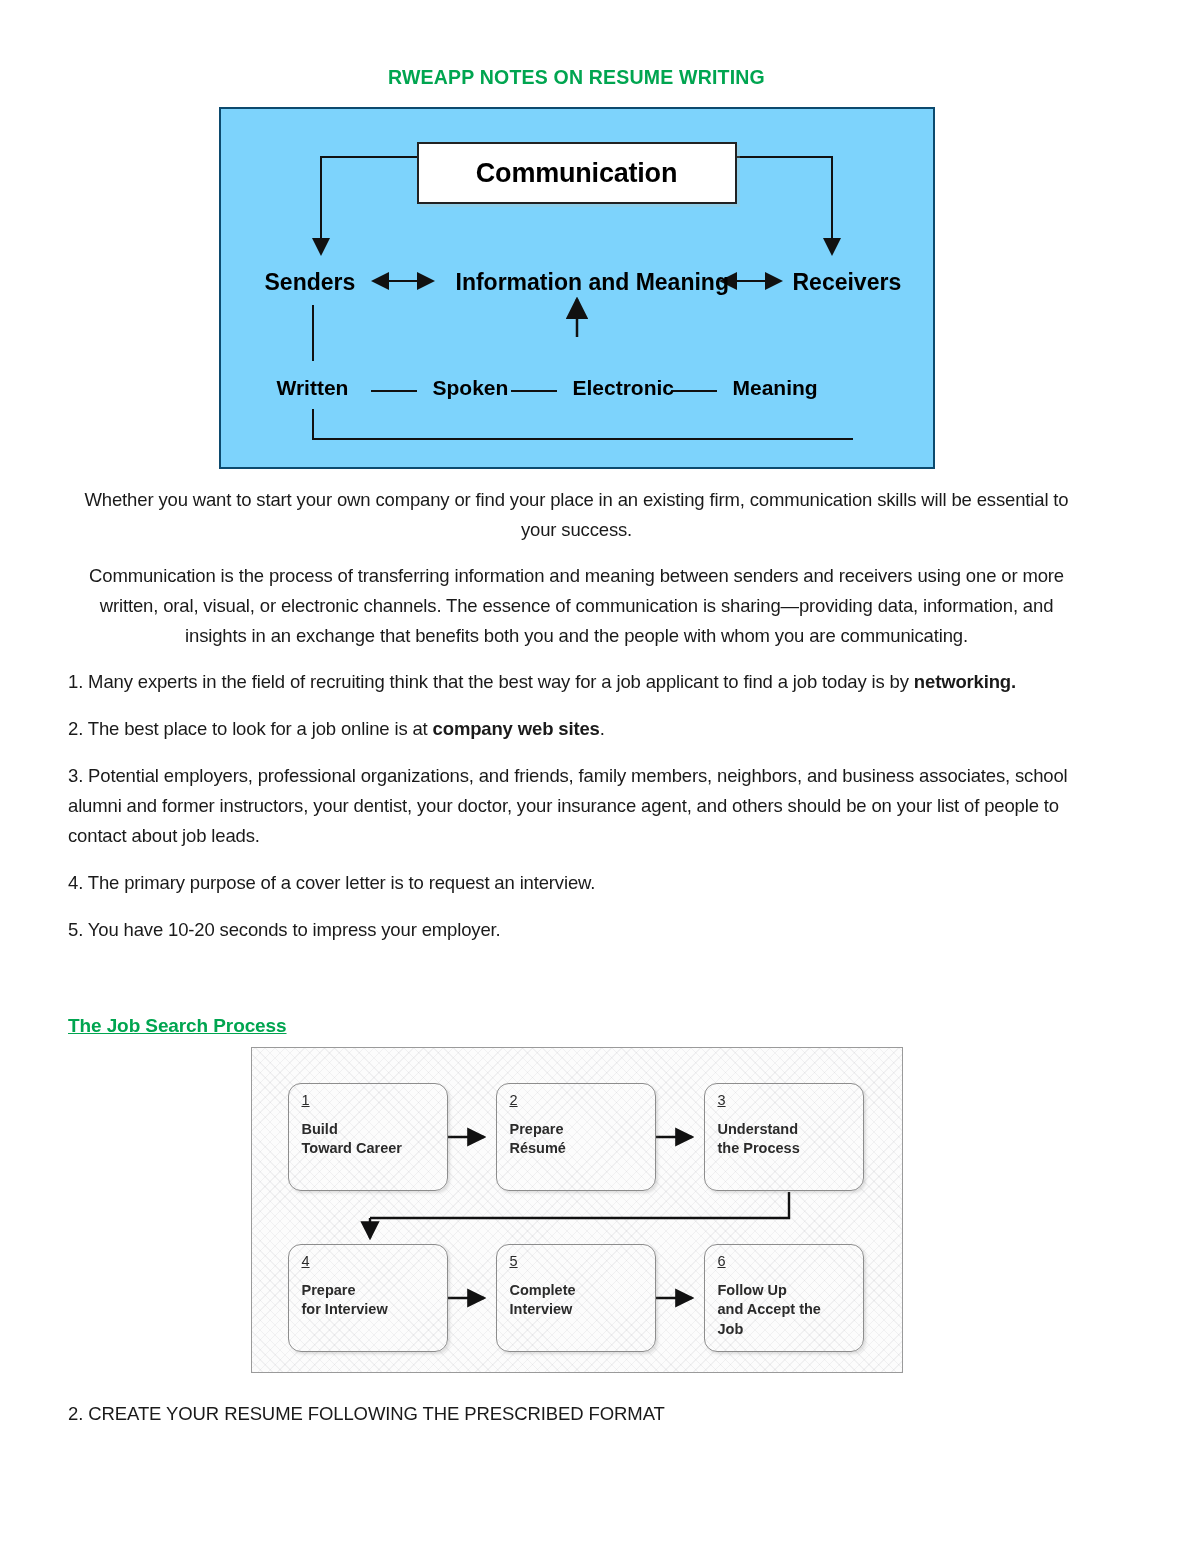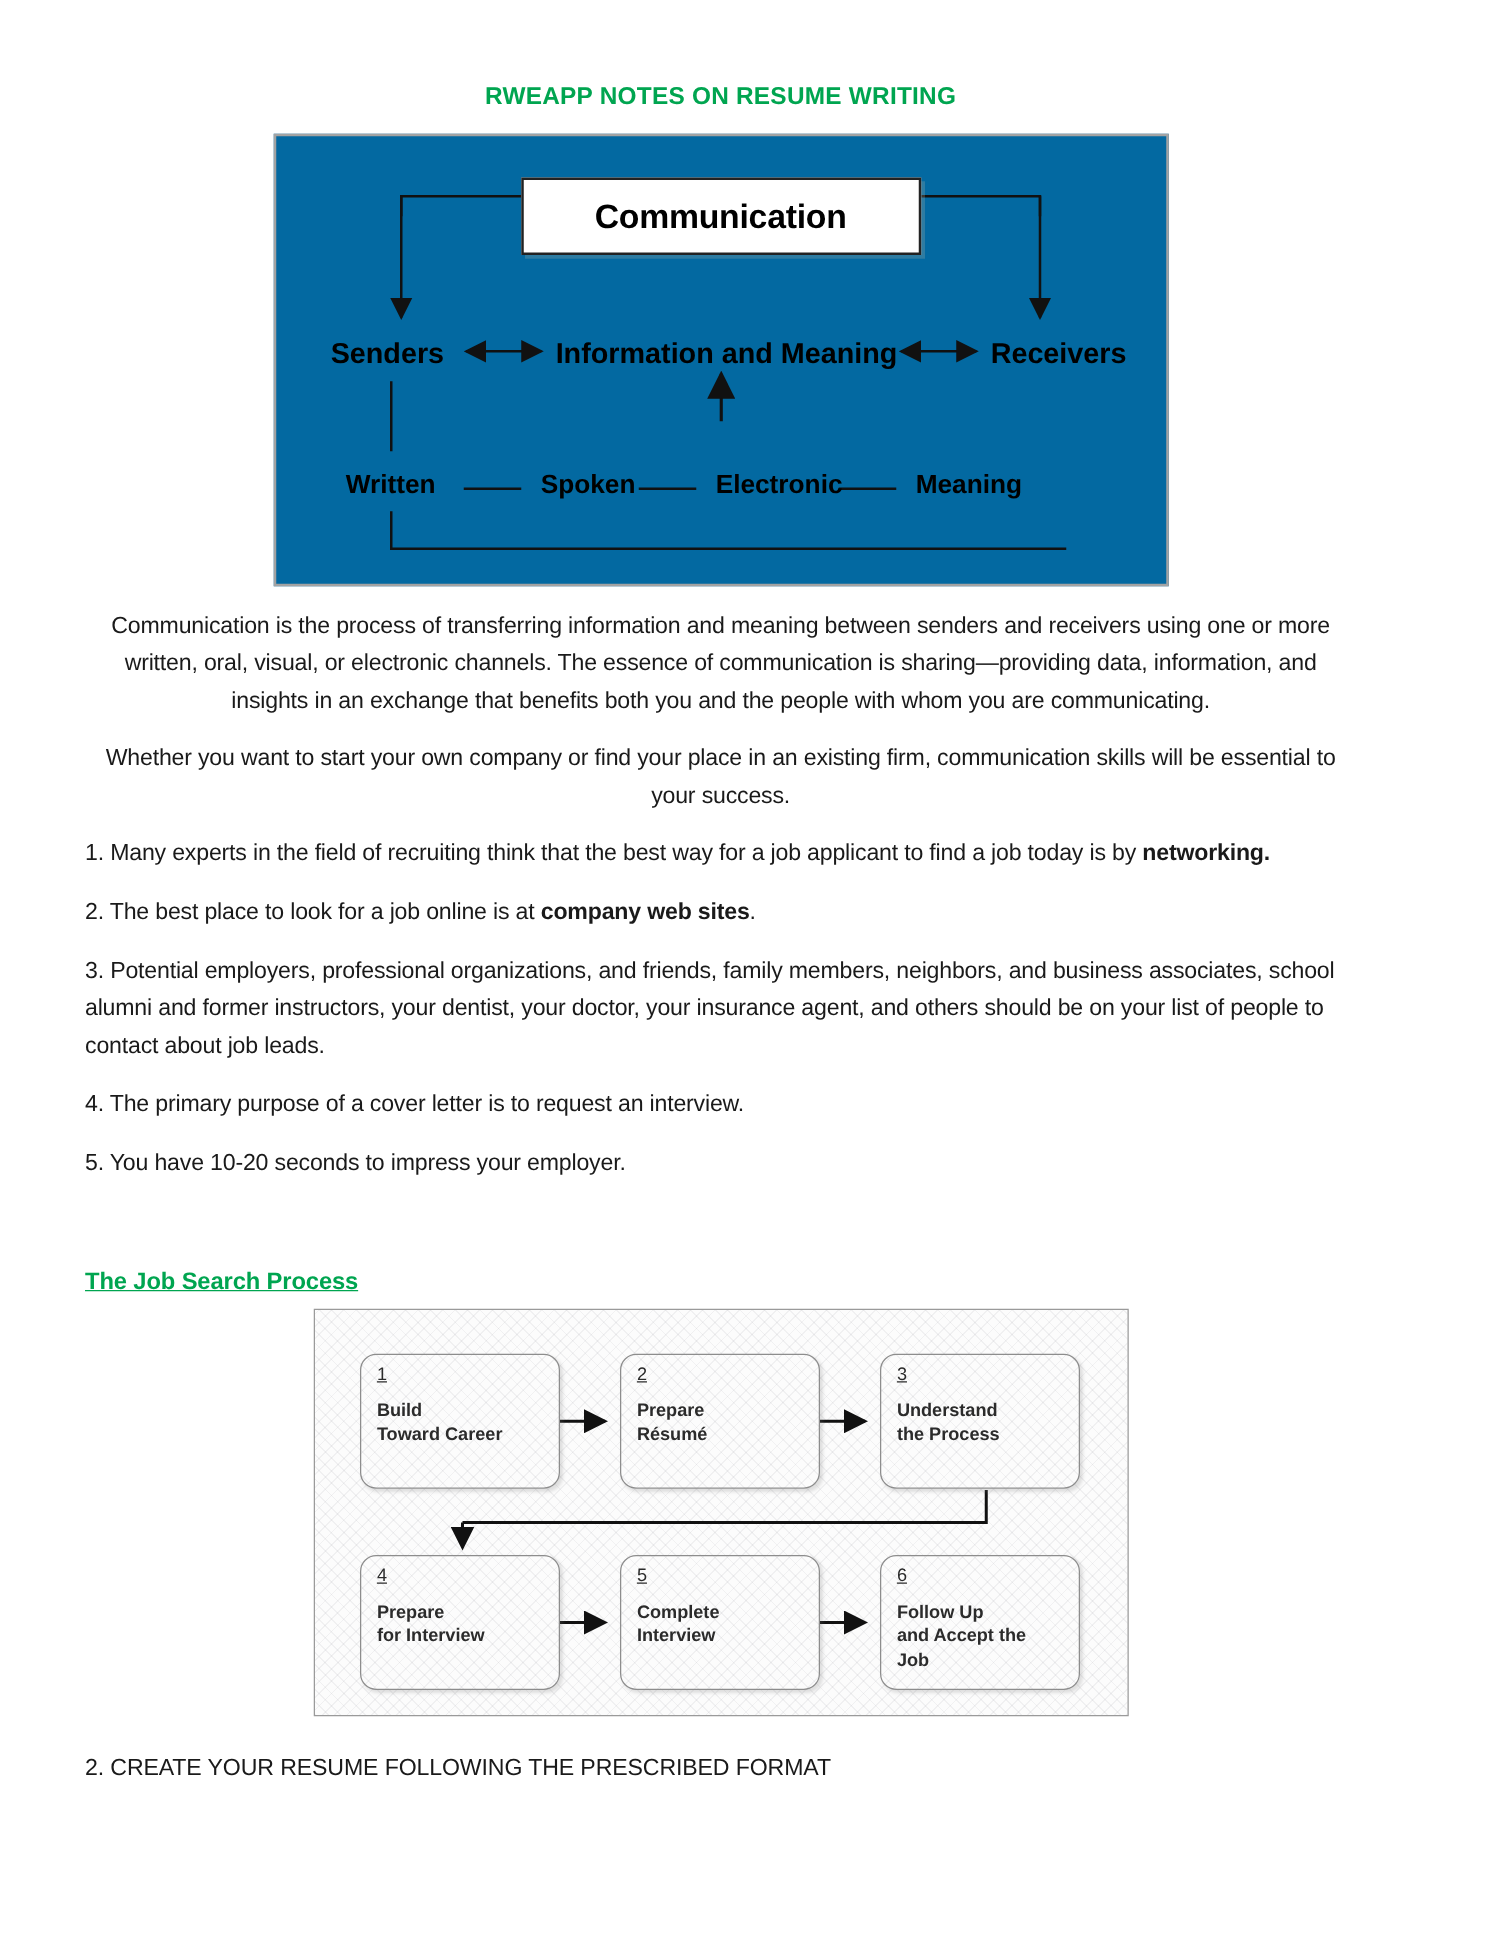--- a/index.html
+++ b/index.html
@@ -33,23 +33,23 @@
     padding-top: 66px;
     margin: 0 0 18px 0;
     font-family: "Liberation Sans", sans-serif;
   }
 
   
   .comm-diagram {
     width: 716px;
     height: 362px;
     margin: 0 auto 16px auto;
-    border: 2px solid #a3a3a3;
-    position: relative;
-    background: #0369a1;
+    border: 2px solid #0c4a6e;
+    position: relative;
+    background: #7dd3fc;
     box-sizing: border-box;
   }
   .comm-diagram svg { position: absolute; left: 0; top: 0; }
   .comm-box {
     position: absolute;
     left: 196px;
     top: 33px;
     width: 320px;
     height: 62px;
     border: 2px solid #222;
@@ -198,31 +198,31 @@
       <line x1="450" y1="282" x2="496" y2="282" stroke="#111" stroke-width="2"></line>
 
       <path d="M92,300 L92,330 L632,330" stroke="#111" stroke-width="2" fill="none"></path>
     </svg>
 
     <div class="comm-box">
       <span class="comm-box-label">Communication</span>
     </div>
 
     <div class="comm-node lvl2" style="left:32px;">Senders</div>
-    <div class="comm-node lvl2" style="left:212px;">Information and Meaning</div>
+    <div class="comm-node lvl2" style="left:223px;">Information and Meaning</div>
     <div class="comm-node lvl2" style="left:560px;">Receivers</div>
 
     <div class="comm-node lvl3" style="left:44px;">Written</div>
     <div class="comm-node lvl3" style="left:200px;">Spoken</div>
     <div class="comm-node lvl3" style="left:340px;">Electronic</div>
     <div class="comm-node lvl3" style="left:500px;">Meaning</div>
   </div>
 
+  <p class="para">Whether you want to start your own company or find your place in an existing firm, communication skills will be essential to your success.</p>
   <p class="para">Communication is the process of transferring information and meaning between senders and receivers using one or more written, oral, visual, or electronic channels. The essence of communication is sharing—providing data, information, and insights in an exchange that benefits both you and the people with whom you are communicating.</p>
-  <p class="para">Whether you want to start your own company or find your place in an existing firm, communication skills will be essential to your success.</p>
 
   <p class="list-item"><span>1.  Many experts in the field of recruiting think that the best way for a job applicant to find a job today is by </span><b>networking.</b></p>
 
   <p class="list-item"><span>2. The best place to look for a job online is at </span><b>company web sites</b><span>.</span></p>
 
   <p class="list-item">3. Potential employers, professional organizations, and friends, family members, neighbors, and business associates, school alumni and former instructors, your dentist, your doctor, your insurance agent, and others should be on your list of people to contact about job leads.</p>
   <p class="list-item">4. The primary purpose of a cover letter is to request an interview.</p>
   <p class="list-item">5. You have 10-20 seconds to impress your employer.</p>
 
   <div class="section-heading">The Job Search Process</div>

